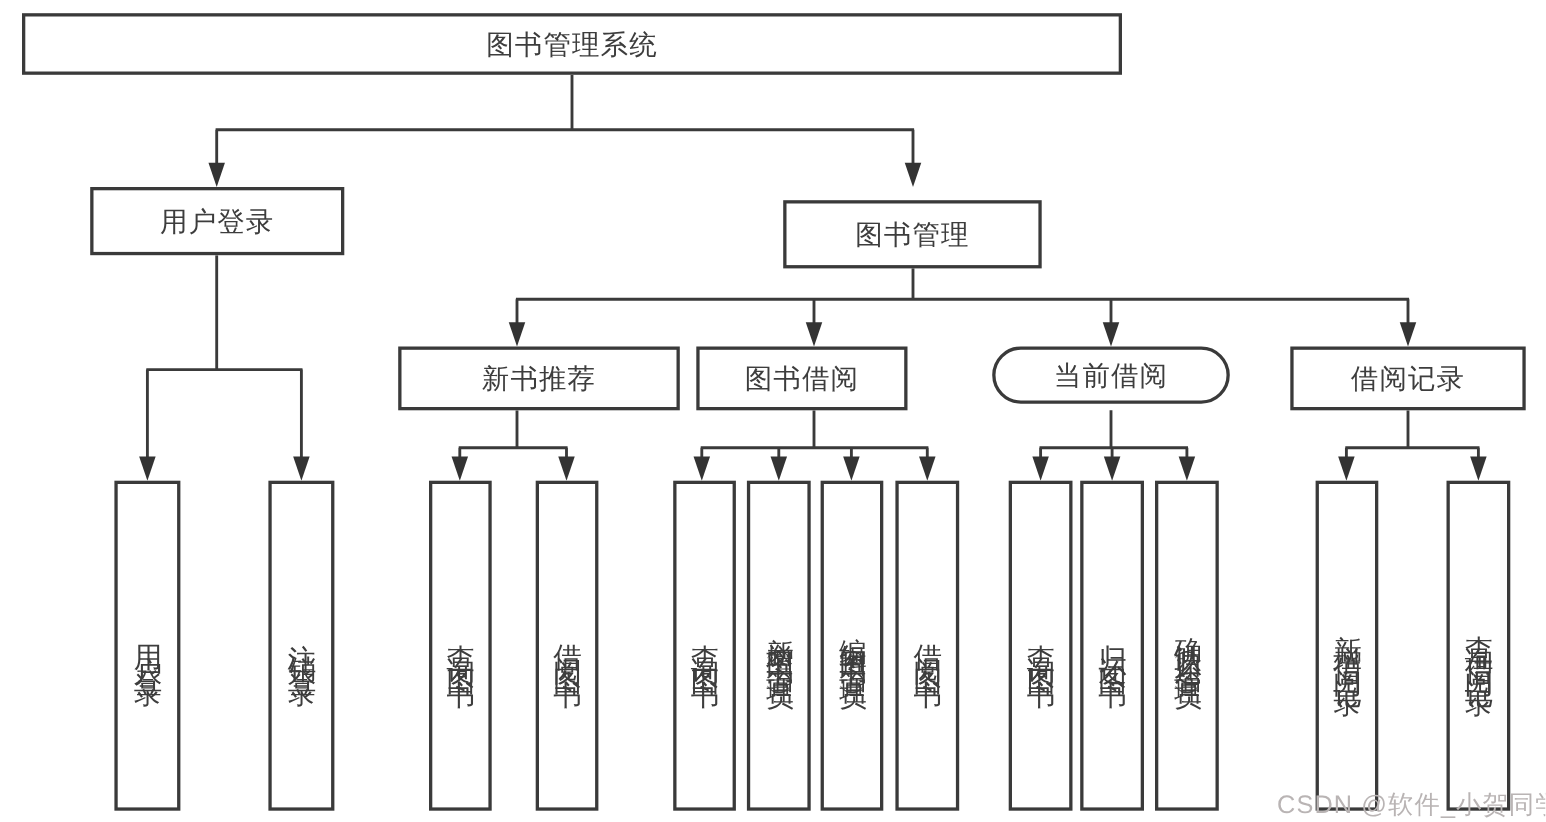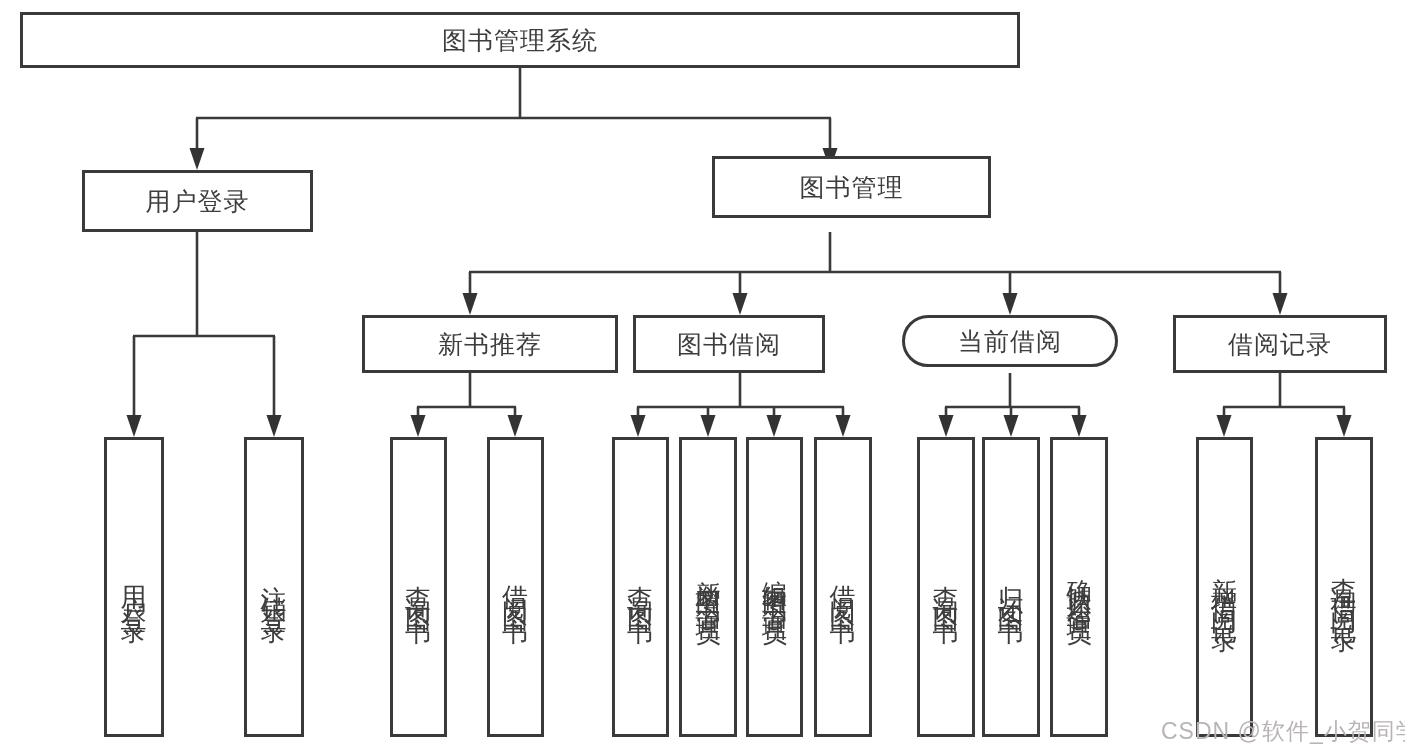--- a/index.html
+++ b/index.html
@@ -18,20 +18,21 @@
   }
   .box {
     position: absolute;
     box-sizing: border-box;
     border: 3px solid #3a3a3a;
     background: #ffffff;
     color: #3d3d3d;
     display: flex;
     align-items: center;
     justify-content: center;
+    font-family: Liberation Serif, serif;
   }
   .h .label {
     font-size: 25px;
     letter-spacing: 1px;
     white-space: nowrap;
   }
   .v .label {
     writing-mode: vertical-rl;
     text-orientation: mixed;
     font-size: 26px;
@@ -98,21 +99,21 @@
     </g>
   </svg>
 
   <div class="box h" style="left:20px; top:12px; width:1000px; height:56px;">
     <span class="label">图书管理系统</span>
   </div>
 
   <div class="box h" style="left:82px; top:170px; width:231px; height:62px;">
     <span class="label">用户登录</span>
   </div>
-  <div class="box h" style="left:712px; top:156px; width:279px; height:62px;">
+  <div class="box h" style="left:712px; top:182px; width:235px; height:62px;">
     <span class="label">图书管理</span>
   </div>
 
   <div class="box h" style="left:362px; top:315px; width:256px; height:58px;">
     <span class="label">新书推荐</span>
   </div>
   <div class="box h" style="left:633px; top:315px; width:192px; height:58px;">
     <span class="label">图书借阅</span>
   </div>
   <div class="box h" style="left:902px; top:315px; width:216px; height:52px;border-radius:28px;">

